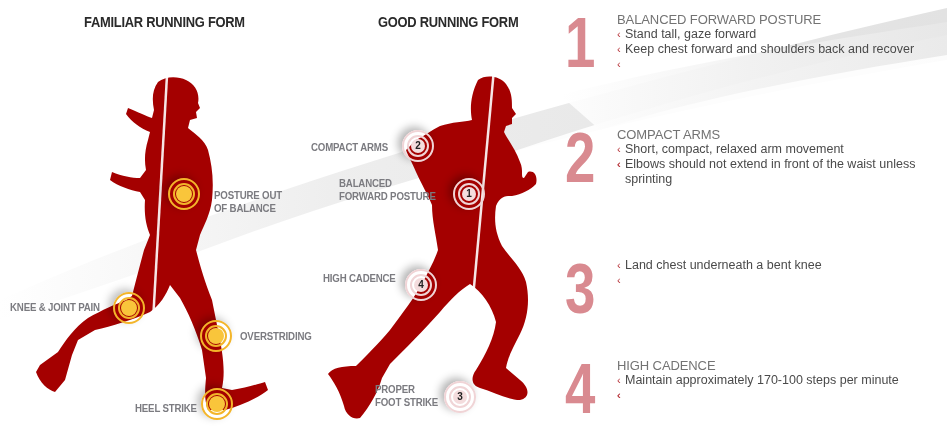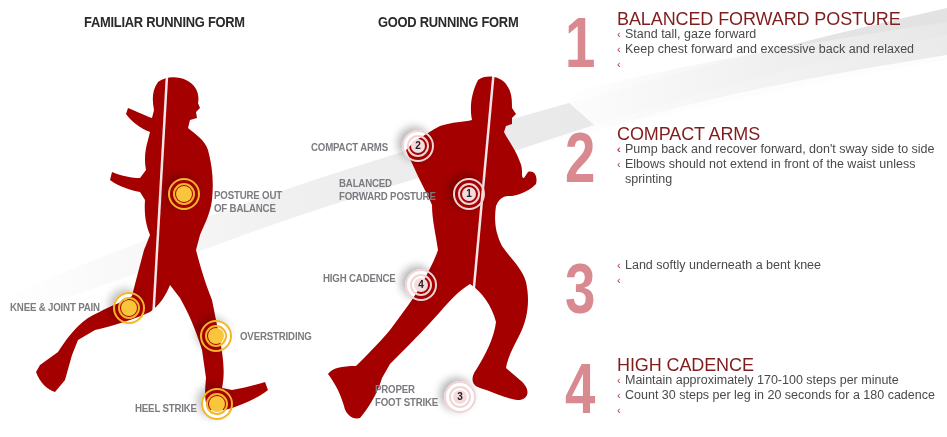--- a/index.html
+++ b/index.html
@@ -14,21 +14,21 @@
   .ymark .r2{left:5px;top:5px;width:18px;height:18px;border:2px solid #f3b52a;}
   .ymark .dot{position:absolute;left:8px;top:8px;width:16px;height:16px;border-radius:50%;background:#f9c53b;}
   .ymark{box-shadow:-4px -3px 8px rgba(0,0,0,0.25);}
   .pmark{box-shadow:-4px -3px 8px rgba(0,0,0,0.3);}
   .pmark .r1{left:0;top:0;width:28px;height:28px;border:2px solid #f0d4d6;}
   .pmark .r2{left:5px;top:5px;width:18px;height:18px;border:2px solid #f0d4d6;}
   .pmark .dot{position:absolute;left:9px;top:9px;width:14px;height:14px;border-radius:50%;background:#f4dcdd;color:#222;font-size:10px;font-weight:bold;text-align:center;line-height:14px;font-family:"Liberation Sans",sans-serif;}
   .tip{position:absolute;left:565px;width:380px;}
   .tip .num{position:absolute;left:0;top:-4px;font-family:"Liberation Sans",sans-serif;font-weight:bold;font-size:70px;line-height:70px;color:#d98a90;transform:scaleX(0.78);transform-origin:left top;}
   .tip .body{position:absolute;left:52px;top:0;width:330px;}
-  .tip .title{font-size:18px;color:#7f1d1d;line-height:15px;letter-spacing:-0.1px;}
+  .tip .title{font-size:13px;color:#737373;line-height:15px;letter-spacing:-0.1px;}
   .tip ul{list-style:none;margin:0;padding:0;}
   .tip li{font-size:12.5px;color:#4a4a4a;line-height:15px;position:relative;padding-left:8px;}
   .tip li .bul{position:absolute;left:0;top:0;color:#b8363c;font-size:11px;}
 </style>
 </head>
 <body>
 
 <svg class="bg" viewBox="0 0 947 437">
   <defs>
     <linearGradient id="sw" x1="0" y1="0" x2="1" y2="0">
@@ -142,51 +142,51 @@
   <div>PROPER</div>
   <div>FOOT STRIKE</div>
 </div>
 
 <div class="tip" style="top:12px;">
   <div class="num">1</div>
   <div class="body">
     <div class="title">BALANCED FORWARD POSTURE</div>
     <ul>
       <li><span class="bul">‹</span><span>Stand tall, gaze forward</span></li>
-      <li><span class="bul">‹</span><span>Keep chest forward and excessive back and relaxed</span></li>
+      <li><span class="bul">‹</span><span>Keep chest forward and shoulders back and recover</span></li>
       <li><span class="bul">‹</span></li>
     </ul>
   </div>
 </div>
 
 <div class="tip" style="top:127px;">
   <div class="num">2</div>
   <div class="body">
     <div class="title">COMPACT ARMS</div>
     <ul>
+      <li><span class="bul">‹</span><span>Short, compact, relaxed arm movement</span></li>
       <li><span class="bul">‹</span></li>
-      <li><span class="bul">‹</span><span>Pump back and recover forward, don't sway side to side</span></li>
       <li style="width:300px;"><span class="bul">‹</span><span>Elbows should not extend in front of the waist unless sprinting</span></li>
     </ul>
   </div>
 </div>
 
 <div class="tip" style="top:258px;">
   <div class="num">3</div>
   <div class="body">
     <ul>
-      <li><span class="bul">‹</span><span>Land softly underneath a bent knee</span></li>
+      <li><span class="bul">‹</span><span>Land chest underneath a bent knee</span></li>
       <li><span class="bul">‹</span></li>
     </ul>
   </div>
 </div>
 
 <div class="tip" style="top:358px;">
   <div class="num">4</div>
   <div class="body">
     <div class="title">HIGH CADENCE</div>
     <ul>
       <li><span class="bul">‹</span><span>Maintain approximately 170-100 steps per minute</span></li>
-      <li><span class="bul">‹</span><span>Count 30 steps per leg in 20 seconds for a 180 cadence</span></li>
+      <li><span class="bul">‹</span></li>
       <li><span class="bul">‹</span></li>
     </ul>
   </div>
 </div>
 
 </body></html>

